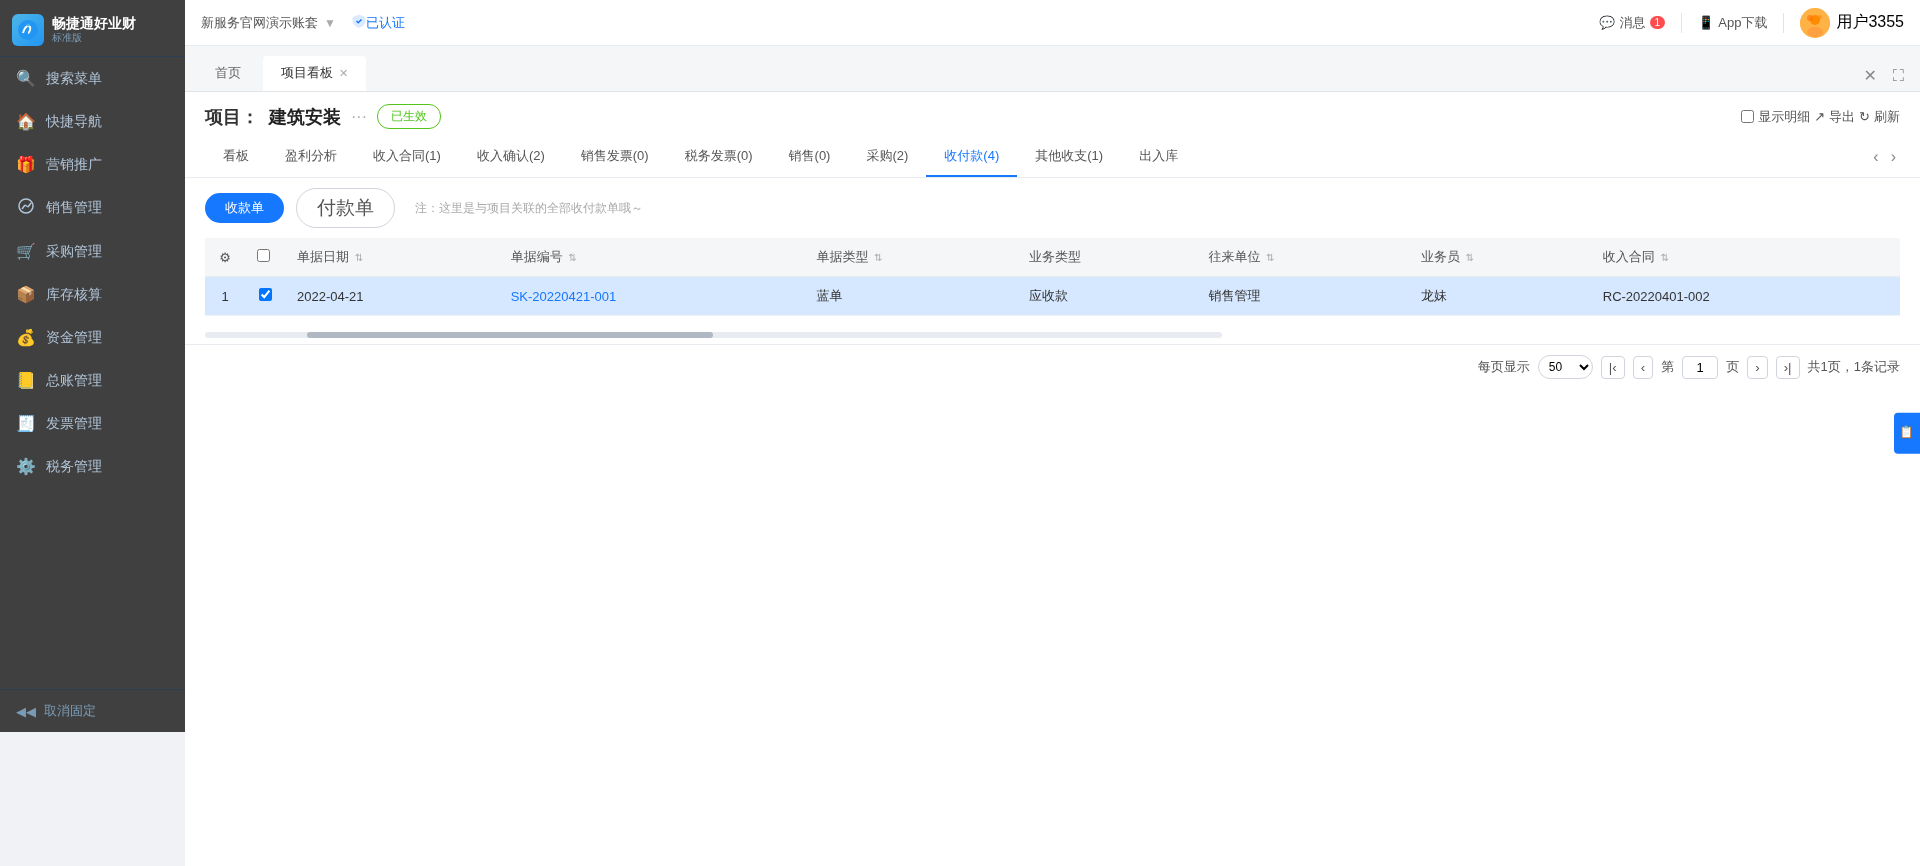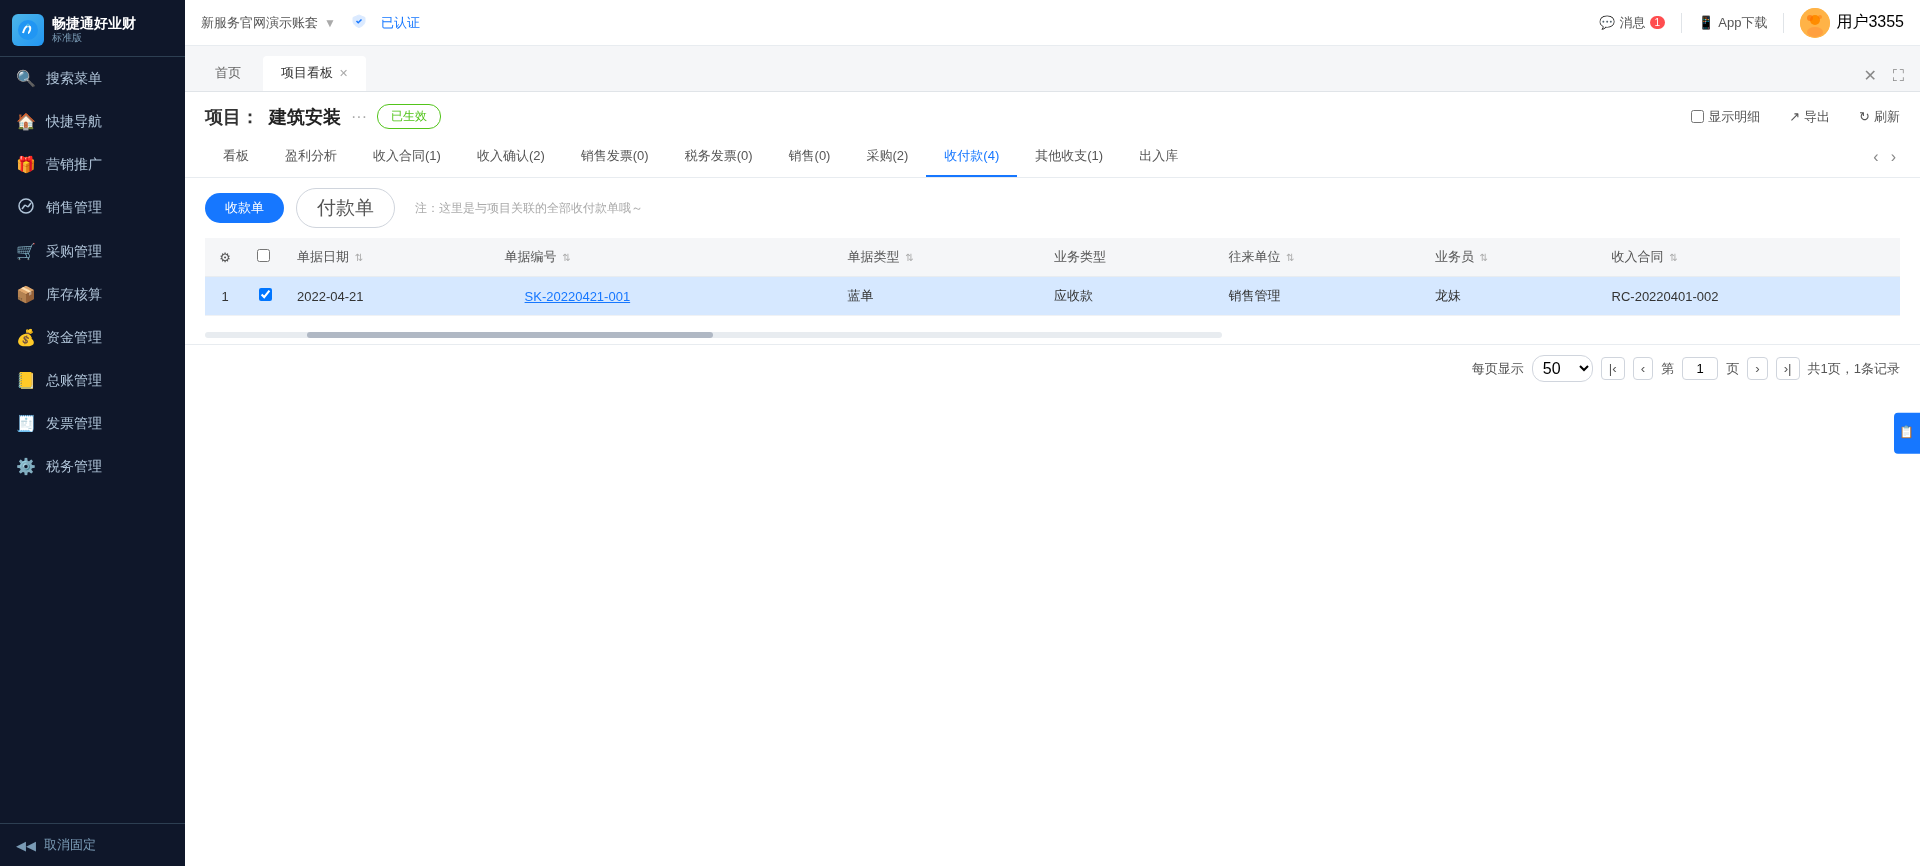--- a/index.html
+++ b/index.html
@@ -2,24 +2,24 @@
 <html><head>
   <meta charset="utf-8">
   <style>
     * { box-sizing: border-box; margin: 0; padding: 0; font-family: 'Microsoft YaHei', 'PingFang SC', sans-serif; }
     body { width: 1920px; height: 866px; overflow: hidden; display: flex; background: #f0f2f5; }
 
     
     .sidebar {
       width: 185px;
       min-width: 185px;
-      background: #0f172a;
+      background: #404040;
       display: flex;
       flex-direction: column;
-      height: 866px;
+      height: 732px;
       color: #c8d4e0;
     }
     .sidebar-header {
       display: flex;
       align-items: center;
       padding: 14px 12px 10px 12px;
       border-bottom: 1px solid #2d3f52;
       gap: 8px;
     }
     .sidebar-logo {
@@ -59,21 +59,21 @@
     
     .topbar {
       height: 46px; background: #fff;
       display: flex; align-items: center; padding: 0 16px;
       border-bottom: 1px solid #e8ecf0;
       gap: 8px;
     }
     .topbar-account { display: flex; align-items: center; gap: 6px; color: #555; font-size: 13px; text-align: right; }
     .topbar-account .chevron { color: #aaa; font-size: 12px; }
     .topbar-verified {
-      display: flex; align-items: center; gap: 15px;
+      display: flex; align-items: center; gap: 0;
       color: #1677ff; font-size: 13px; margin-left: 8px;
     }
     .topbar-spacer { flex: 1; }
     .topbar-actions { display: flex; align-items: center; gap: 16px; }
     .topbar-action { display: flex; align-items: center; gap: 4px; cursor: pointer; color: #555; font-size: 13px; }
     .topbar-badge { background: #ff4d4f; color: white; font-size: 10px; border-radius: 8px; padding: 1px 5px; }
     .topbar-divider { width: 1px; height: 20px; background: #e0e4e8; }
     .topbar-user { display: flex; align-items: center; gap: 6px; cursor: pointer; }
     .user-avatar { width: 30px; height: 30px; border-radius: 50%; background: #ffb347; display: flex; align-items: center; justify-content: center; overflow: hidden; }
 
@@ -105,21 +105,21 @@
     .page-header {
       display: flex; align-items: center;
       padding: 12px 20px 8px 20px;
       gap: 10px;
     }
     .page-more { color: #aaa; font-size: 16px; cursor: pointer; }
     .status-badge {
       padding: 3px 13px; border-radius: 12px;
       font-size: 12px; border: 1px solid #52c41a; color: #52c41a;
     }
-    .page-header-right { margin-left: auto; display: flex; align-items: center; gap: 29px; padding-left: 36px; }
+    .page-header-right { margin-left: auto; display: flex; align-items: center; gap: 4px; padding-left: 36px; }
     .header-action { display: flex; align-items: center; gap: 4px; cursor: pointer; color: #555; font-size: 13px; }
     .checkbox-wrap { display: flex; align-items: center; gap: 4px; font-size: 13px; color: #555; }
     .checkbox-wrap input { cursor: pointer; }
 
     
     .subtabbar {
       display: flex; align-items: center;
       padding: 0 20px;
       border-bottom: 1px solid #e8ecf0;
       gap: 0;
@@ -164,21 +164,21 @@
       color: #555; font-weight: 500;
       border-bottom: 1px solid #e8ecf0;
       white-space: nowrap;
     }
     thead th.center { text-align: center; }
     thead th .sort-icon { color: #aaa; font-size: 10px; margin-left: 2px; }
     tbody tr { border-bottom: 1px solid #f0f2f5; }
     tbody tr.selected { background: #d6e8ff; }
     tbody td { padding: 10px 12px; color: #333; }
     tbody td.center { text-align: center; }
-    .link { color: #1677ff; text-decoration: underline; cursor: pointer; margin-left: 20px; }
+    .link { color: #1677ff; cursor: pointer; }
     .settings-col { width: 40px; text-align: center; }
 
     
     .table-footer {
       background: #fdf6e3;
       padding: 10px 20px;
       font-size: 13px; color: #555;
       border-top: 1px solid #e8ecf0;
     }
 
@@ -197,21 +197,21 @@
     }
 
     
     .pagination {
       display: flex; align-items: center; justify-content: flex-end;
       padding: 10px 20px; gap: 8px; font-size: 13px; color: #555;
       border-top: 1px solid #e8ecf0;
     }
     .page-size-select {
       border: 1px solid #d0d5dd; border-radius: 12px;
-      padding: 3px 6px; font-size: 16px; cursor: pointer; background: #fff;
+      padding: 3px 6px; font-size: 12px; cursor: pointer; background: #fff;
     }
     .pager-btn {
       padding: 3px 7px; border: 1px solid #d0d5dd; border-radius: 4px;
       background: #fff; cursor: pointer; color: #555;
     }
     .pager-btn:disabled { color: #ccc; cursor: default; }
     .pager-input {
       width: 36px; border: 1px solid #d0d5dd; border-radius: 4px;
       padding: 3px 4px; text-align: center; font-size: 13px;
     }

